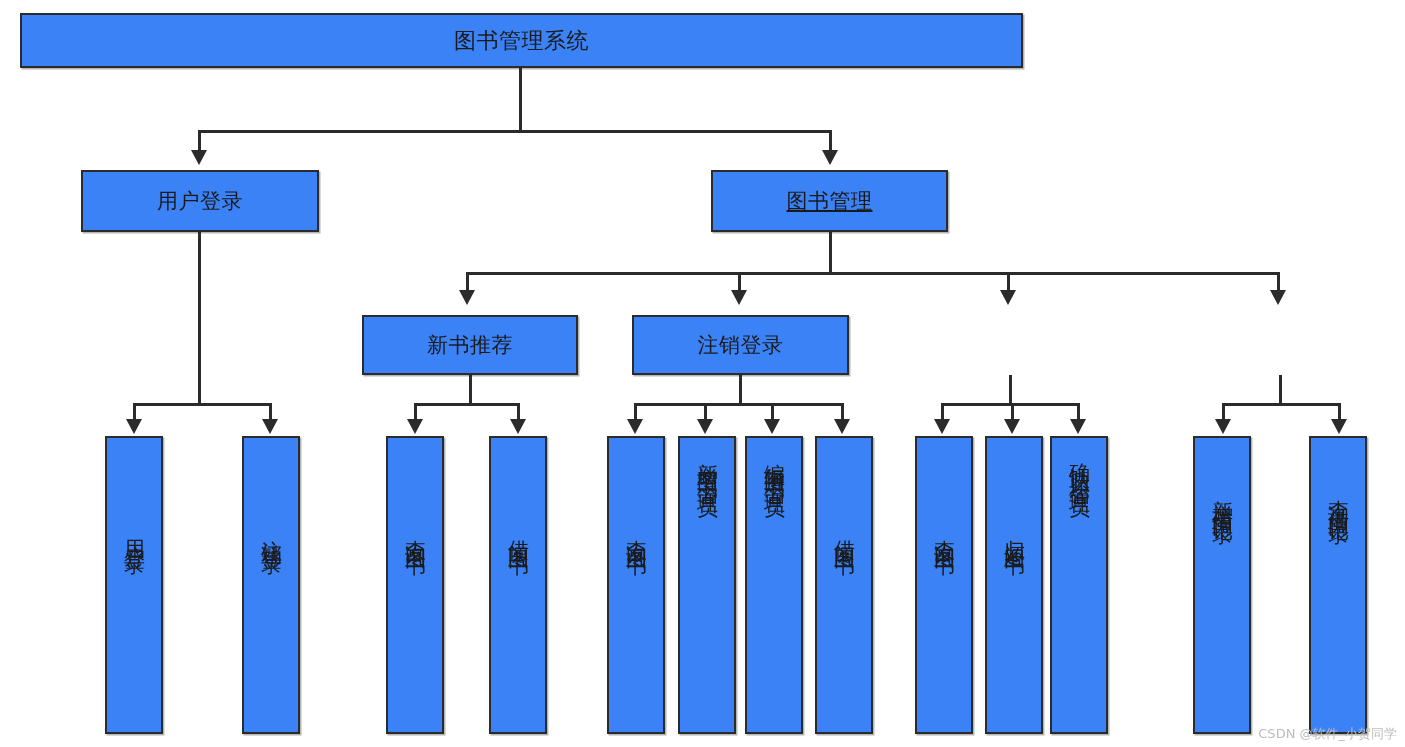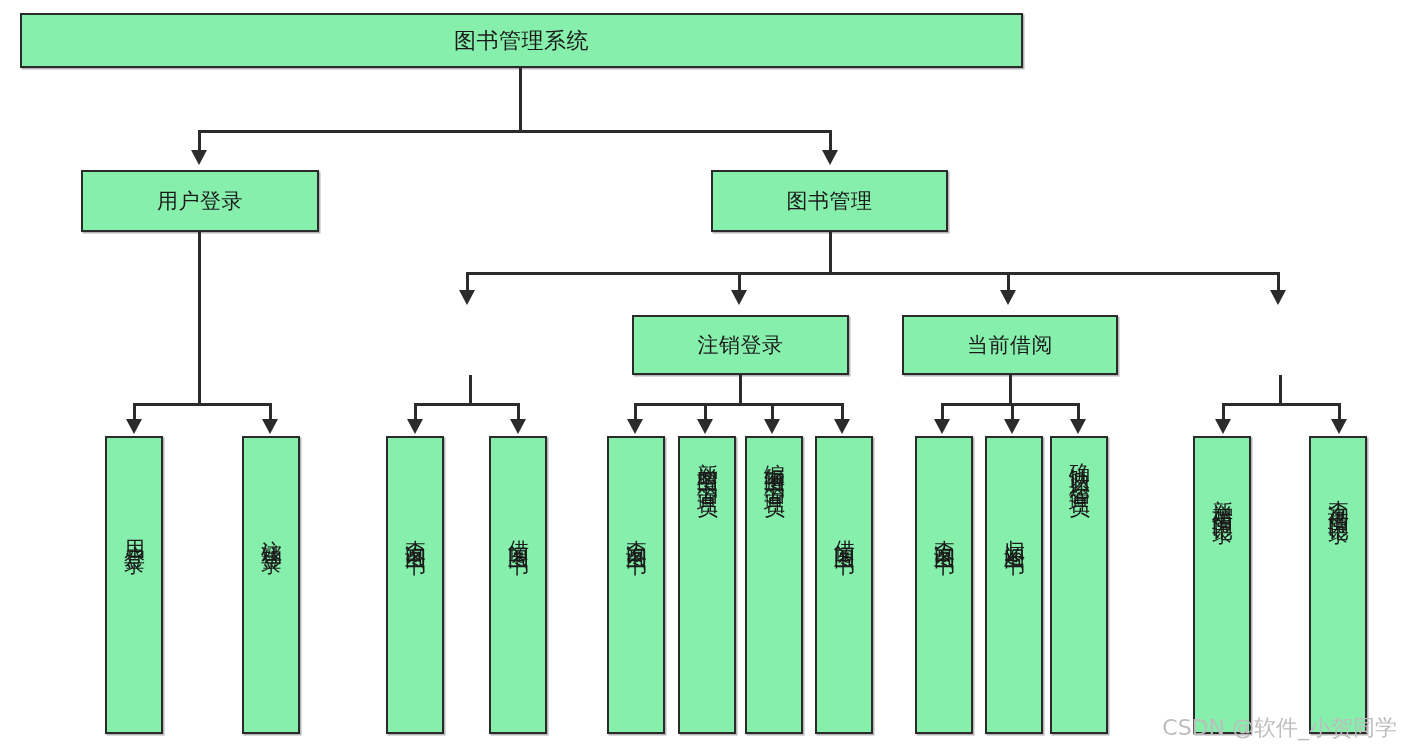--- a/index.html
+++ b/index.html
@@ -15,21 +15,21 @@
     position: relative;
     width: 1405px;
     height: 747px;
     background: #ffffff;
     overflow: hidden;
   }
   
   .node {
     position: absolute;
     box-sizing: border-box;
-    background: #86efac;
+    background: #3b82f6;
     border: 2px solid #2b2b2b;
     box-shadow: 1.5px 1.5px 0 0 rgba(120,120,120,0.55);
     display: flex;
     align-items: center;
     justify-content: center;
     color: #1a1a1a;
   }
   .node-label {
     font-family: "DejaVu Sans", "Liberation Sans", sans-serif;
     line-height: 1.18;
@@ -70,21 +70,21 @@
     height: 0;
     border-left: 8px solid transparent;
     border-right: 8px solid transparent;
     border-top: 15px solid #2b2b2b;
   }
   
   #watermark {
     position: absolute;
     right: 8px;
     bottom: 4px;
-    font-size: 22px;
+    font-size: 13px;
     color: #bdbdbd;
     font-family: "DejaVu Sans", "Liberation Sans", sans-serif;
     white-space: nowrap;
     user-select: none;
   }
 </style>
 </head>
 <body>
 
 <div id="canvas">
@@ -97,21 +97,21 @@
   <div class="seg h" style="left:198px; top:130px; width:634px;"></div>
   <div class="seg v" style="left:198px; top:130px; height:22px;"></div>
   <div class="seg v" style="left:829px; top:130px; height:22px;"></div>
   <div class="arrow" style="left:191px; top:150px;"></div>
   <div class="arrow" style="left:822px; top:150px;"></div>
 
   <div class="node level-2" style="left:81px; top:170px; width:238px; height:62px;">
     <span class="node-label">用户登录</span>
   </div>
 
-  <div class="node level-2" style="left:711px; top:170px; width:237px; height:62px;">
+  <div class="node level-2" style="left:711px; top:170px; width:237px; height:62px;text-decoration:underline;">
     <span class="node-label">图书管理</span>
   </div>
 
   <div class="seg v" style="left:198px; top:232px; height:171px;"></div>
   <div class="seg h" style="left:133px; top:403px; width:138px;"></div>
   <div class="seg v" style="left:133px; top:403px; height:18px;"></div>
   <div class="seg v" style="left:269px; top:403px; height:18px;"></div>
   <div class="arrow" style="left:126px; top:419px;"></div>
   <div class="arrow" style="left:262px; top:419px;"></div>
 
@@ -119,25 +119,25 @@
   <div class="seg h" style="left:466px; top:272px; width:814px;"></div>
   <div class="seg v" style="left:466px; top:272px; height:20px;"></div>
   <div class="seg v" style="left:738px; top:272px; height:20px;"></div>
   <div class="seg v" style="left:1007px; top:272px; height:20px;"></div>
   <div class="seg v" style="left:1277px; top:272px; height:20px;"></div>
   <div class="arrow" style="left:459px; top:290px;"></div>
   <div class="arrow" style="left:731px; top:290px;"></div>
   <div class="arrow" style="left:1000px; top:290px;"></div>
   <div class="arrow" style="left:1270px; top:290px;"></div>
 
+  <div class="node level-3" style="left:362px; top:315px; width:216px; height:60px;">
+    <span class="node-label">新书推荐</span>
+  </div>
   <div class="node level-3" style="left:632px; top:315px; width:217px; height:60px;">
     <span class="node-label">注销登录</span>
-  </div>
-  <div class="node level-3" style="left:902px; top:315px; width:216px; height:60px;">
-    <span class="node-label">当前借阅</span>
   </div>
 
   <div class="seg v" style="left:469px; top:375px; height:28px;"></div>
   <div class="seg h" style="left:414px; top:403px; width:105px;"></div>
   <div class="seg v" style="left:414px; top:403px; height:18px;"></div>
   <div class="seg v" style="left:517px; top:403px; height:18px;"></div>
   <div class="arrow" style="left:407px; top:419px;"></div>
   <div class="arrow" style="left:510px; top:419px;"></div>
 
   <div class="seg v" style="left:739px; top:375px; height:28px;"></div>

